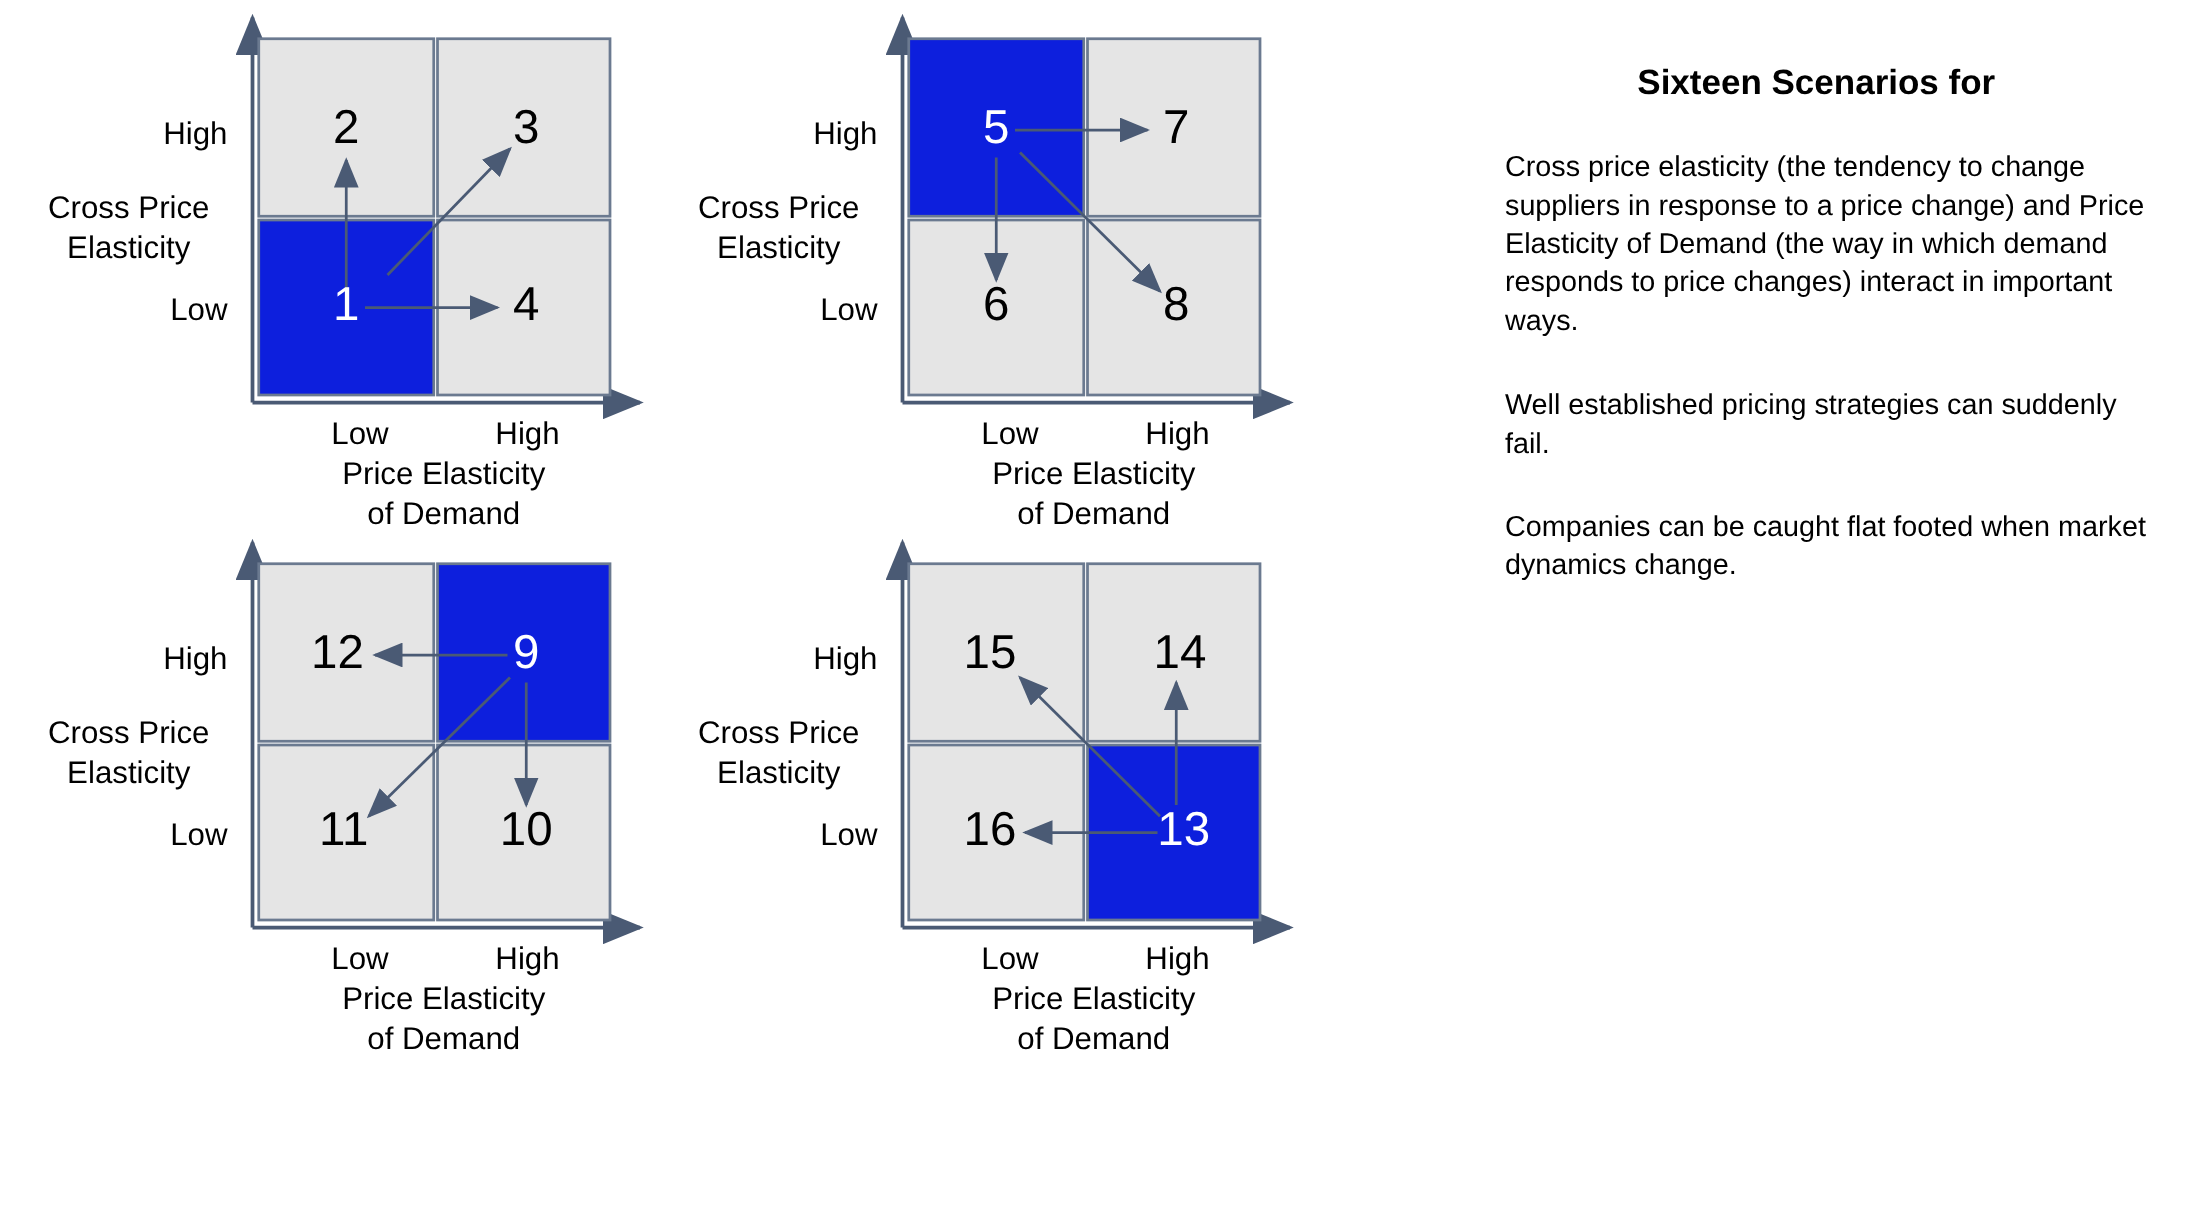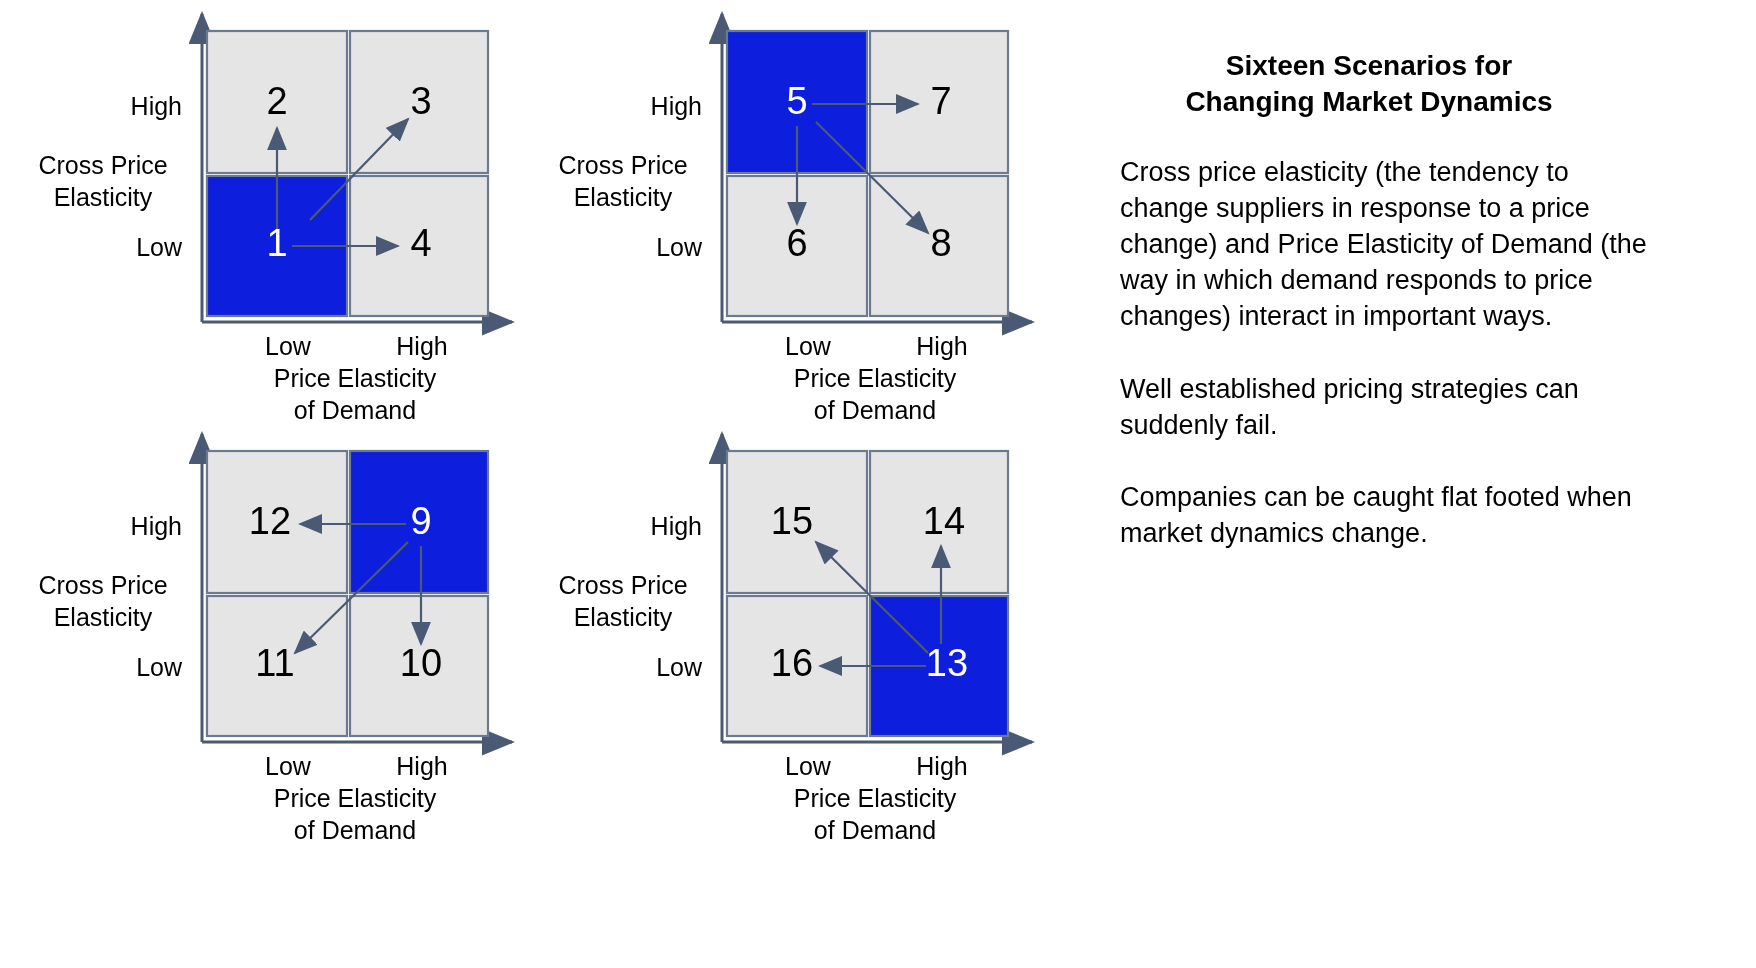--- a/index.html
+++ b/index.html
@@ -67,37 +67,37 @@
     font-family: "Liberation Sans", sans-serif;
     font-size: 25px;
     fill: #000000;
   }
   .axis-text.anchor-end   { text-anchor: end; }
   .axis-text.anchor-mid   { text-anchor: middle; }
 
   
   .side-panel {
     position: absolute;
-    left: 1120px;
+    left: 1204px;
     top: 48px;
     width: 546px;
   }
   .side-title {
     font-family: "Liberation Sans", sans-serif;
     font-size: 28px;
     font-weight: bold;
     line-height: 1.28;
     text-align: center;
     color: #000000;
     margin: 0 0 34px 0;
     padding-right: 48px;
   }
   .side-para {
     font-family: "Liberation Sans", sans-serif;
-    font-size: 27px;
+    font-size: 23px;
     line-height: 1.34;
     color: #000000;
     margin: 0 16px 36px 0;
   }
   .side-para:last-child { margin-bottom: 0; }
 </style>
 </head>
 <body>
 
 <div class="stage">
@@ -246,20 +246,19 @@
       <text class="axis-text anchor-mid" x="288" y="355">Low</text>
       <text class="axis-text anchor-mid" x="422" y="355">High</text>
       <text class="axis-text anchor-mid" x="355" y="387">Price Elasticity</text>
       <text class="axis-text anchor-mid" x="355" y="419">of Demand</text>
     </svg>
   </div>
 
   <div class="side-panel">
     <div class="side-title">
       <span>Sixteen Scenarios for</span><br>
-      <span>Changing Market Dynamics</span>
     </div>
     <p class="side-para">Cross price elasticity (the tendency to change suppliers in response to a price change) and Price Elasticity of Demand (the way in which demand responds to price changes) interact in important ways.</p>
     <p class="side-para">Well established pricing strategies can suddenly fail.</p>
     <p class="side-para">Companies can be caught flat footed when market dynamics change.</p>
   </div>
 
 </div>
 
 </body></html>

